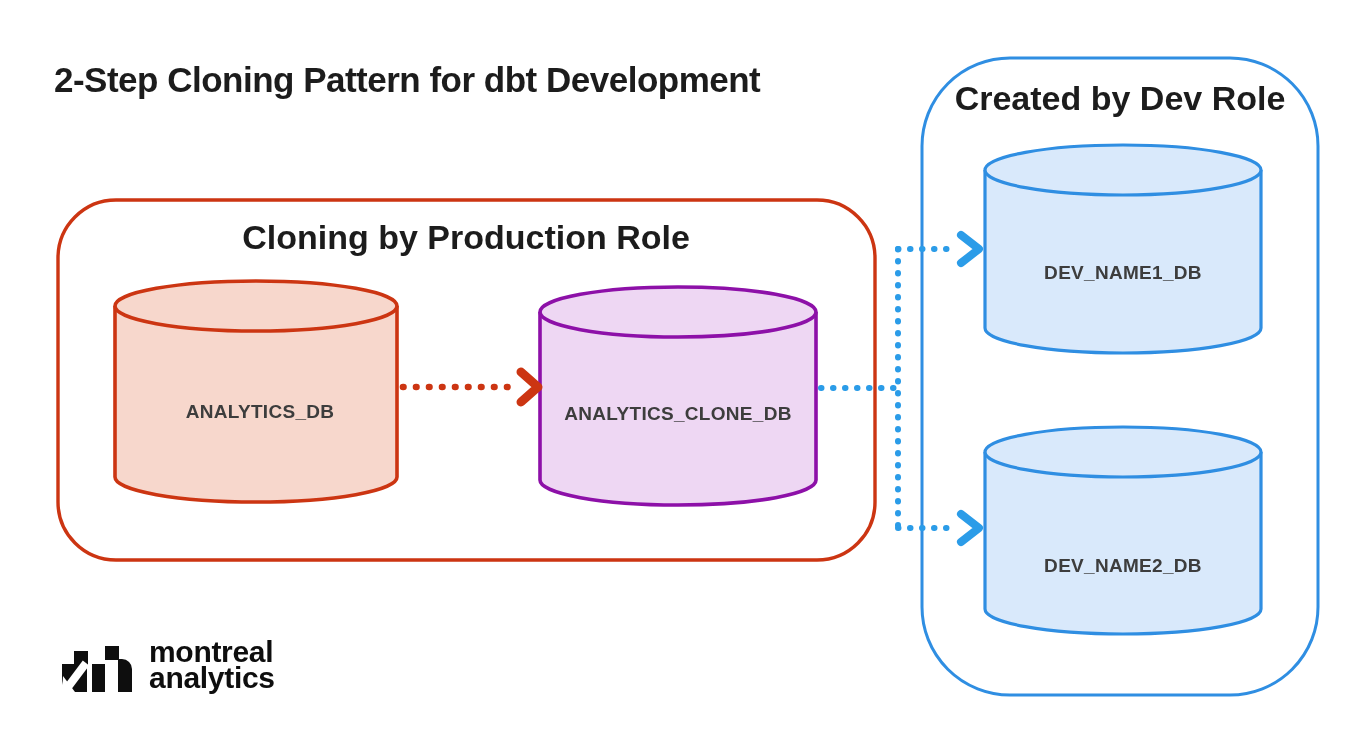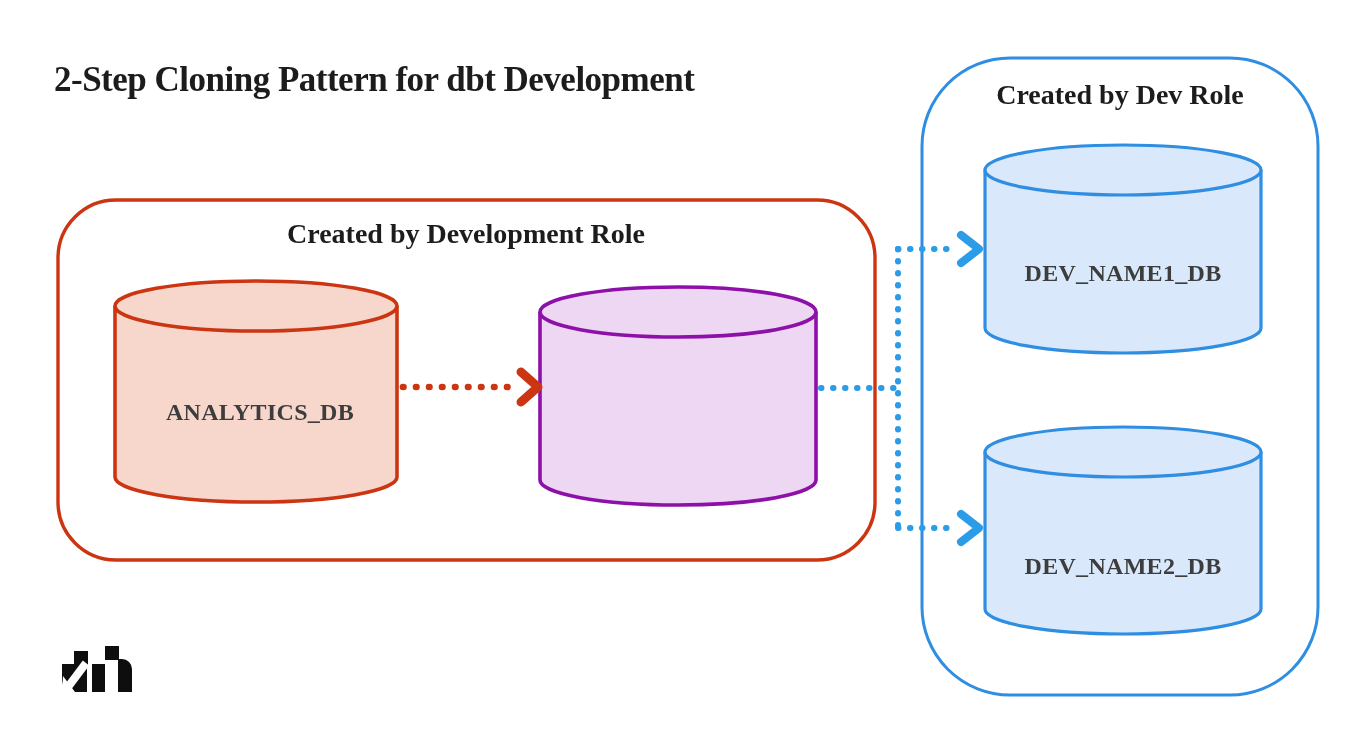--- a/index.html
+++ b/index.html
@@ -1,31 +1,31 @@
 <!DOCTYPE html>
 <html style="--bg: #ffffff; --red: #cc3512; --salmon: #f7d7cc; --purple: #8d10a8; --lavender: #eed7f3; --blue: #2f8ee2; --lightblue: #d9e9fb; --bluedot: #2b9ce8; --dark: #1c1c1c; --label: #3d3d3d; --logo: #0e0e0e;"><head>
 <meta charset="utf-8">
 <style>
   html,body { margin:0; padding:0; background:#ffffff; }
   .canvas {
     position:relative; width:1358px; height:743px; background:var(--bg);
-    font-family:Liberation Serif, serif; overflow:hidden;
+    font-family:Liberation Sans, sans-serif; overflow:hidden;
   }
   .abs { position:absolute; }
   .page-title {
     left:54px; top:60px; font-size:35px; font-weight:bold; color:var(--dark);
     letter-spacing:-0.5px; white-space:nowrap;
   }
   .group-label {
-    font-size:28px; font-weight:bold; color:var(--dark); white-space:nowrap;
+    font-size:34px; font-weight:bold; color:var(--dark); white-space:nowrap;
     transform:translateX(-50%);
     text-align:center;
   }
   .db-label {
-    font-size:24px; font-weight:bold; color:var(--label); white-space:nowrap;
+    font-size:19px; font-weight:bold; color:var(--label); white-space:nowrap;
     transform:translate(-50%,-50%); letter-spacing:0.3px;
   }
   .logo-text {
     left:149px; top:639px; font-size:30px; font-weight:bold; color:var(--logo);
     line-height:26px; letter-spacing:-0.3px;
   }
   .logo-text div { white-space:nowrap; }
   svg.layer { position:absolute; left:0; top:0; }
 
   
@@ -95,25 +95,30 @@
       <rect class="logo-black" x="30" y="20" width="13" height="28"></rect>
       <rect class="logo-black" x="43" y="2" width="14" height="14"></rect>
       <path class="logo-black" d="M56 15 H60 A10 10 0 0 1 70 25 V48 H56 Z"></path>
       <line x1="24" y1="19" x2="3" y2="47" stroke="#ffffff" stroke-width="8"></line>
       <path d="M0 48 L13 48 L1 32 Z" fill="#ffffff"></path>
     </g>
   </svg>
 
   <div class="abs page-title">2-Step Cloning Pattern for dbt Development</div>
 
-  <div class="abs group-label" style="left:466px; top:218px;">Created by Development Role</div>
+  <div class="abs group-label" style="left:466px; top:218px;">Cloning by Production Role</div>
 
   <div class="abs group-label" style="left:1120px; top:79px;">Created by Dev Role</div>
 
   <div class="abs db-label" style="left:260px; top:412px;">ANALYTICS_DB</div>
 
+  <div class="abs db-label" style="left:678px; top:414px;">ANALYTICS_CLONE_DB</div>
 
   <div class="abs db-label" style="left:1123px; top:273px;">DEV_NAME1_DB</div>
 
   <div class="abs db-label" style="left:1123px; top:566px;">DEV_NAME2_DB</div>
 
+  <div class="abs logo-text">
+    <div>montreal</div>
+    <div>analytics</div>
+  </div>
 
 </div>
 
 </body></html>

